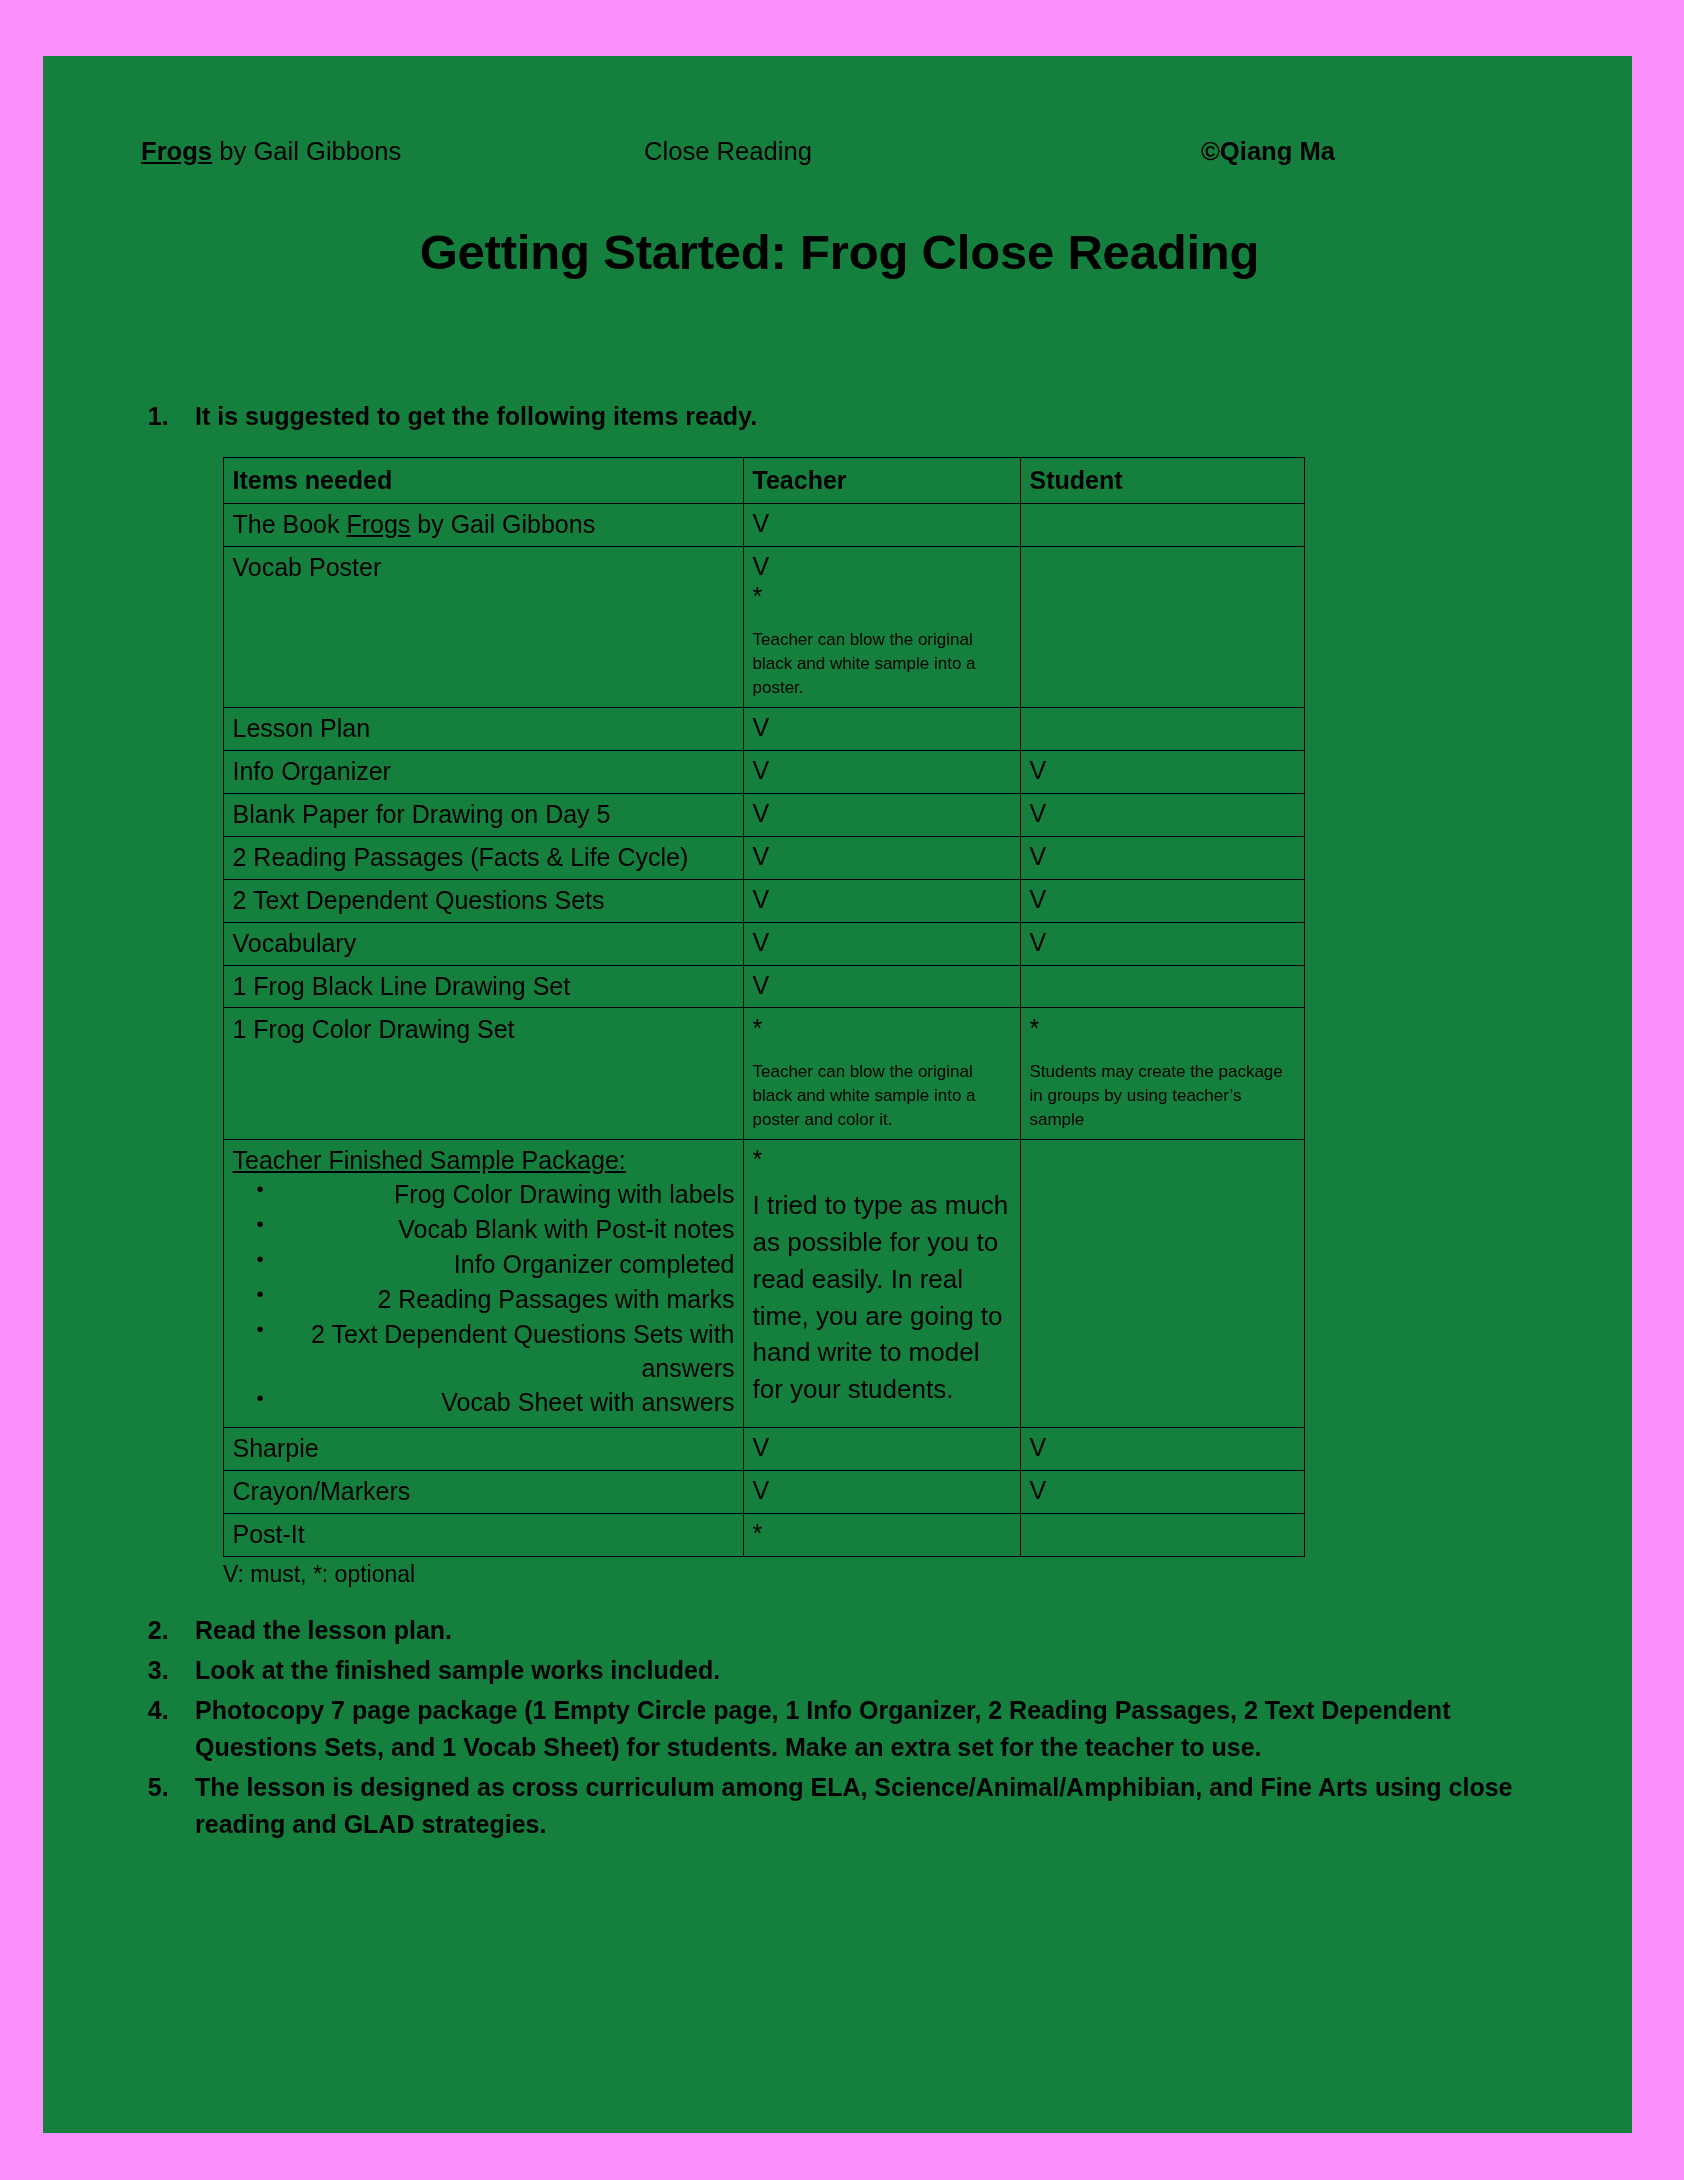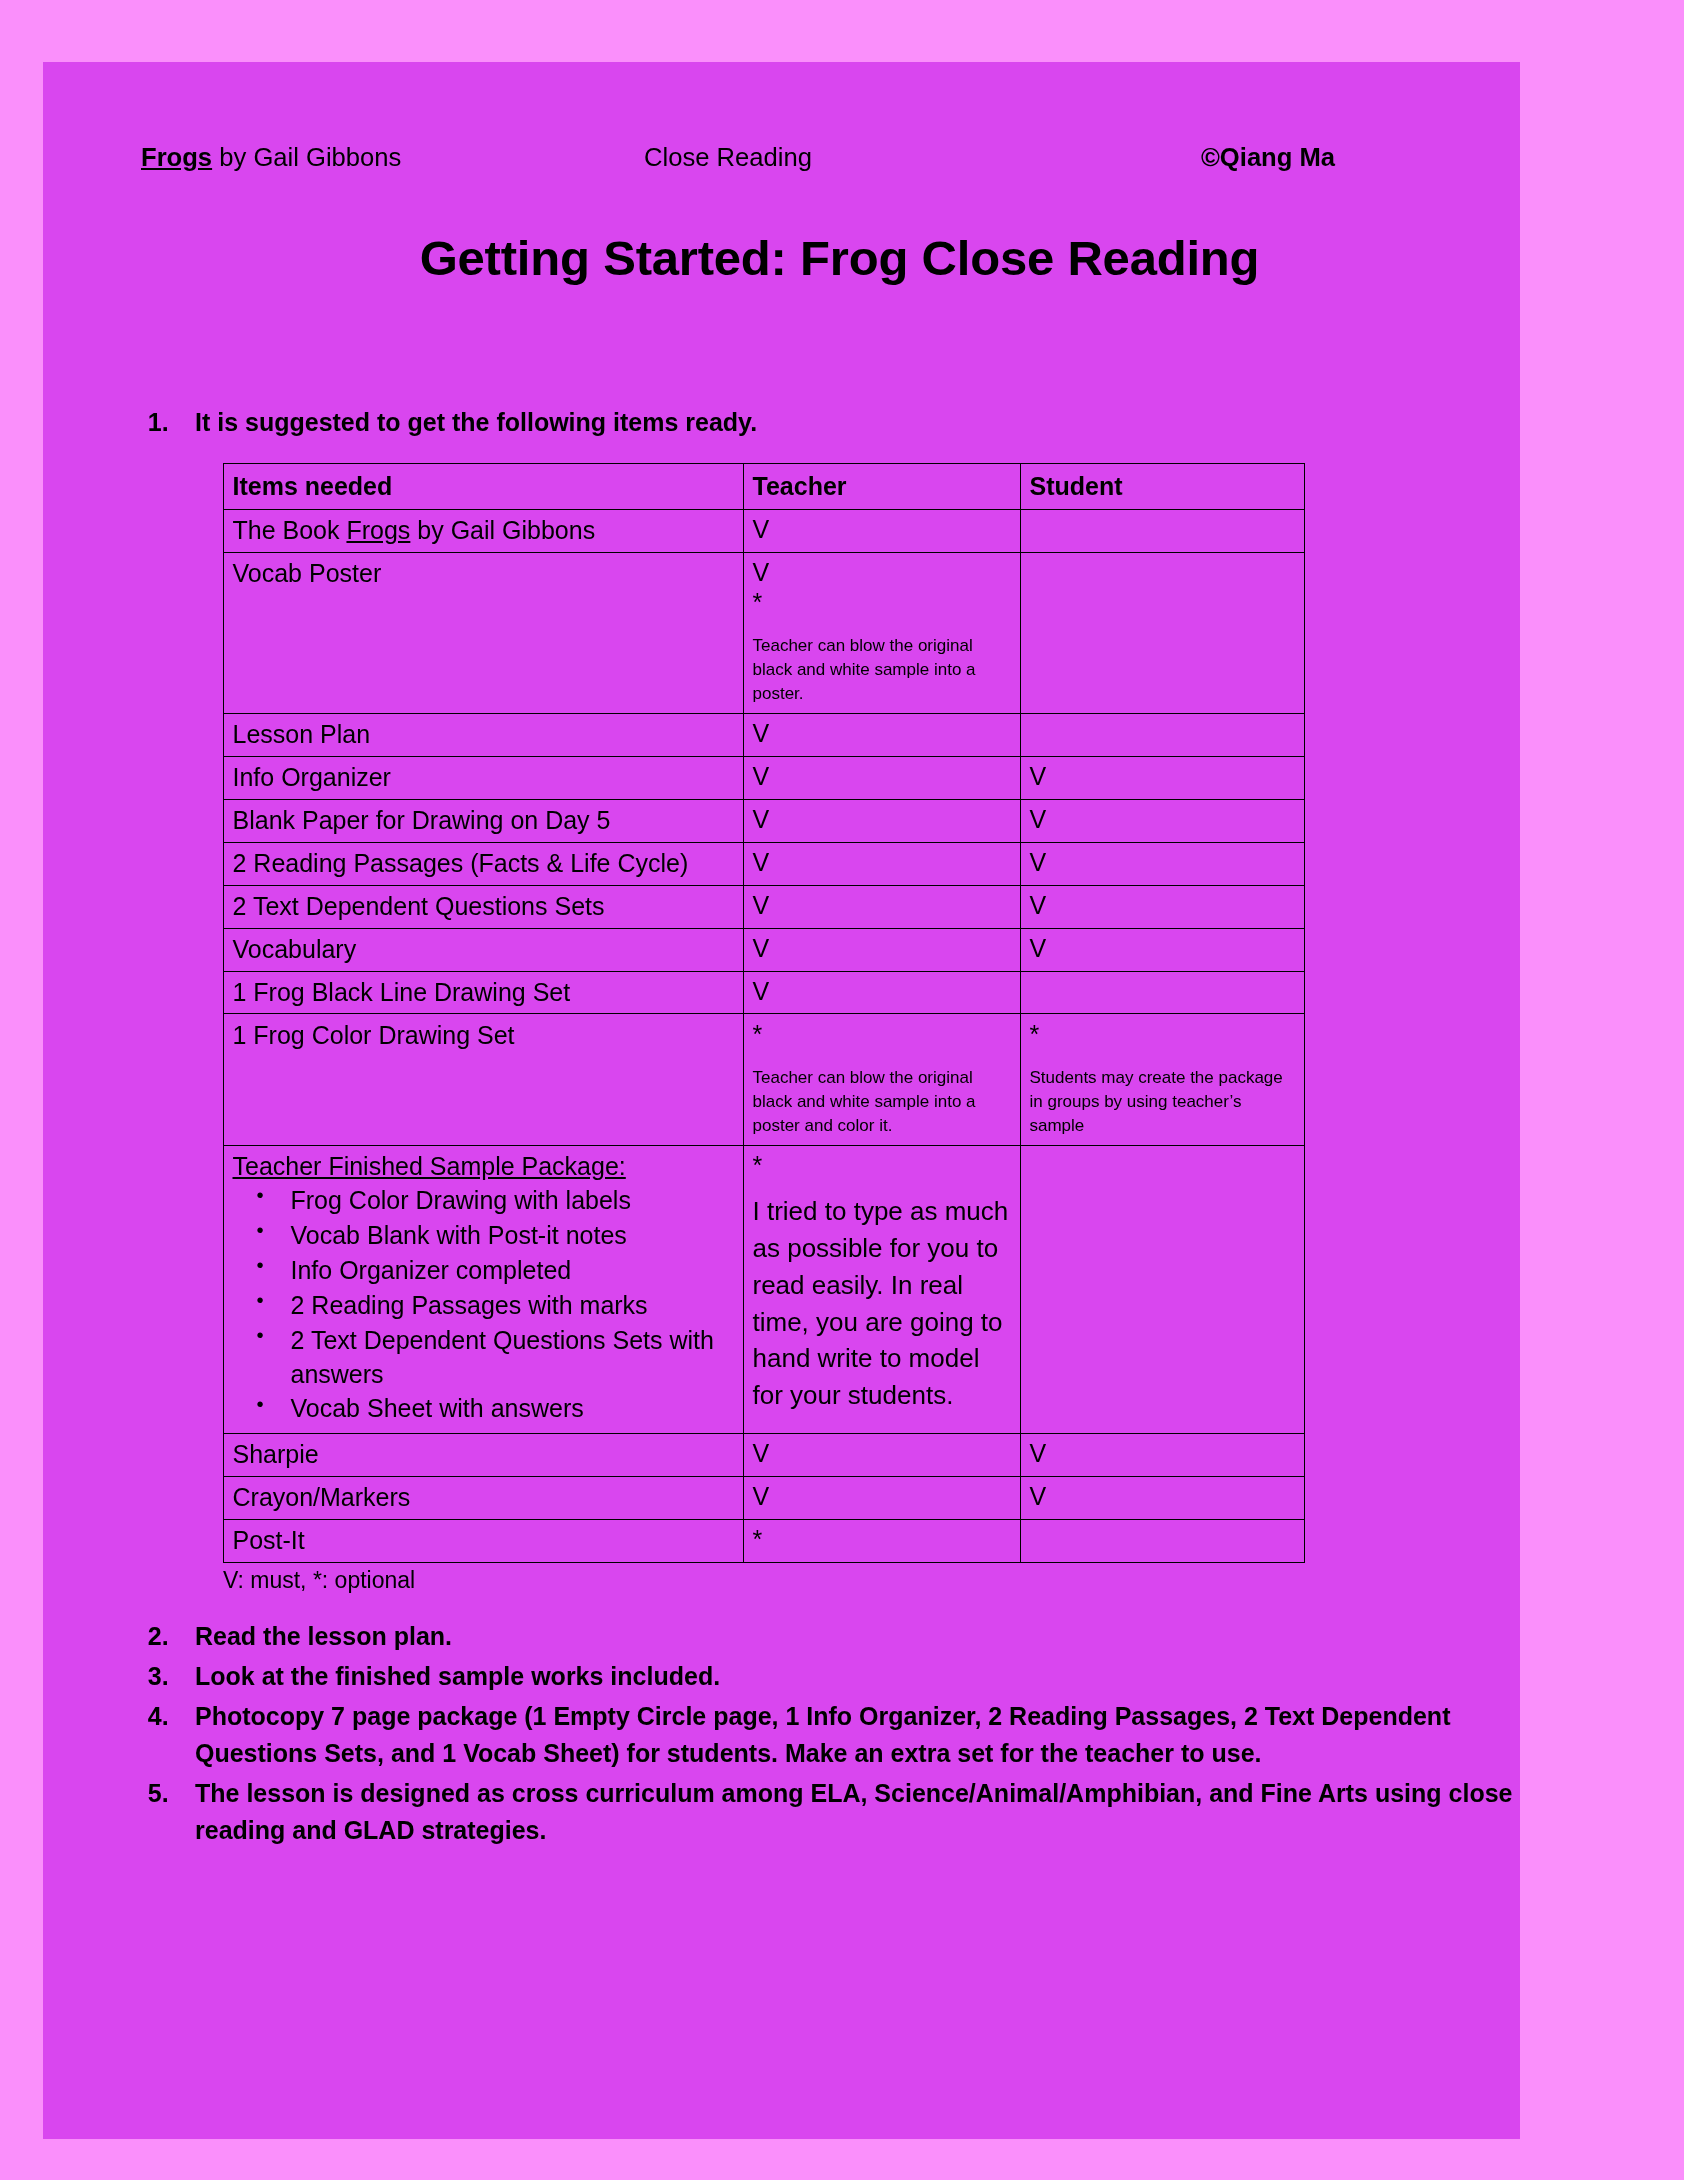--- a/index.html
+++ b/index.html
@@ -9,24 +9,24 @@
   body {
     width: 1685px;
     height: 2181px;
     background: #fa8ffb;
     font-family: "Liberation Sans", sans-serif;
     overflow: hidden;
   }
   .page {
     position: absolute;
     left: 43px;
-    top: 62px;
-    width: 1477px;
+    top: 56px;
+    width: 1589px;
     height: 2077px;
-    background: #d946ef;
+    background: #15803d;
   }
   .inner {
     position: absolute;
     left: 98px;
     top: 81px;
     width: 1397px;
   }
 
   
   .doc-header {
@@ -111,20 +111,21 @@
   .pkg-title { margin-bottom: 1.7px; text-decoration: underline; }
   ul.pkg {
     margin: 0;
     padding-left: 58px;
     list-style: none;
   }
   ul.pkg li {
     position: relative;
     line-height: 1.36;
     margin-bottom: 0.9px;
+    text-align: right;
   }
   ul.pkg li::before {
     content: "\2022";
     position: absolute;
     left: -34px;
     top: -0.9px;
     font-size: 20.4px;
   }
 
   .legend {

